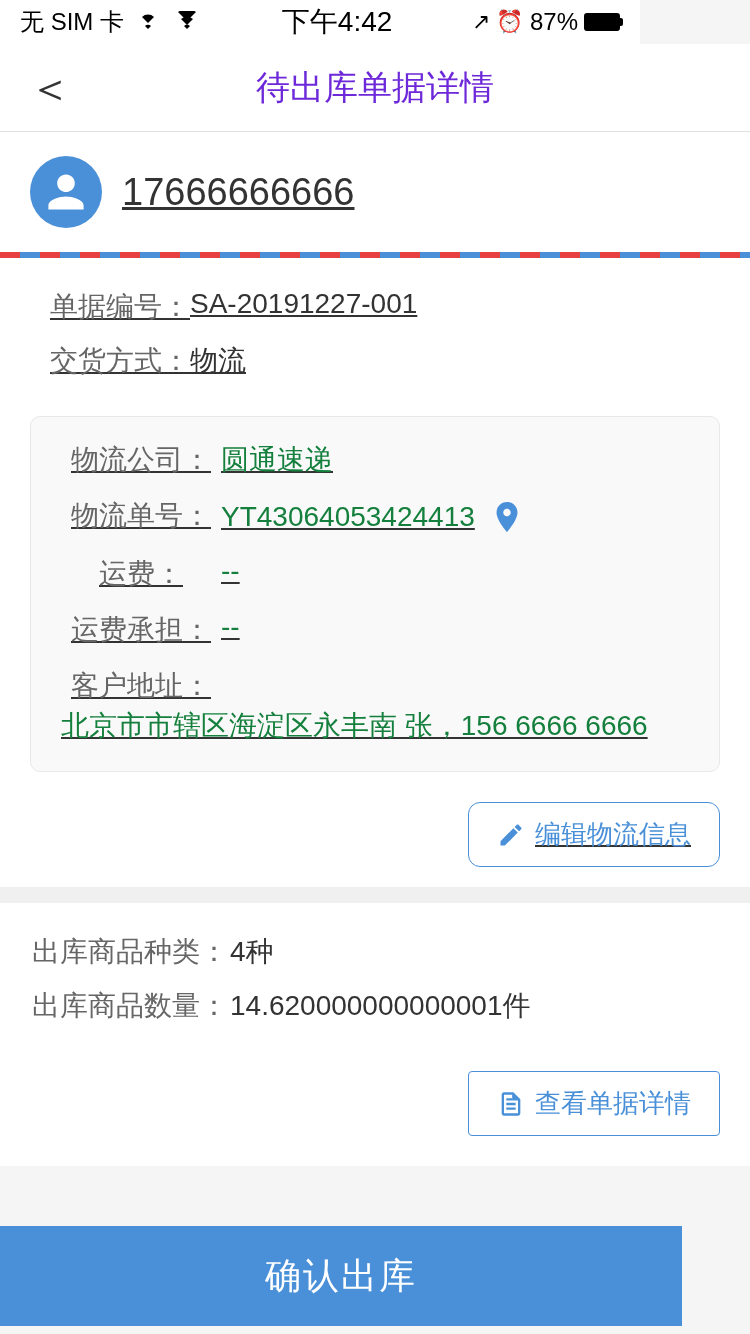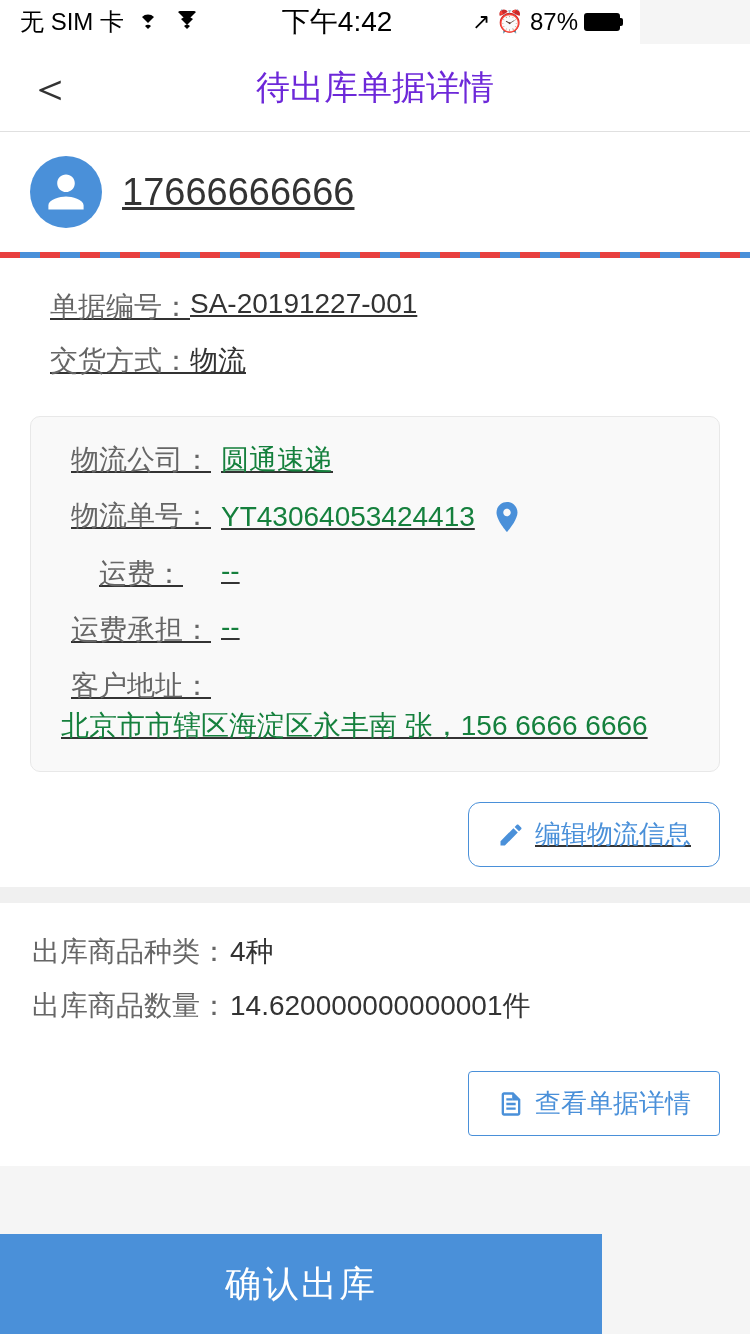--- a/index.html
+++ b/index.html
@@ -240,23 +240,23 @@
 
     
     .bottom-space {
       height: 220px;
       background: #f5f5f5;
     }
 
     
     .confirm-btn-wrap {
       position: fixed;
-      bottom: 0;
+      bottom: 8px;
       left: 0;
-      width: 602px;
+      width: 682px;
       background: #4a90d9;
       height: 100px;
       display: flex;
       align-items: center;
       justify-content: center;
       cursor: pointer;
     }
     .confirm-btn {
       color: #fff;
       font-size: 36px;

